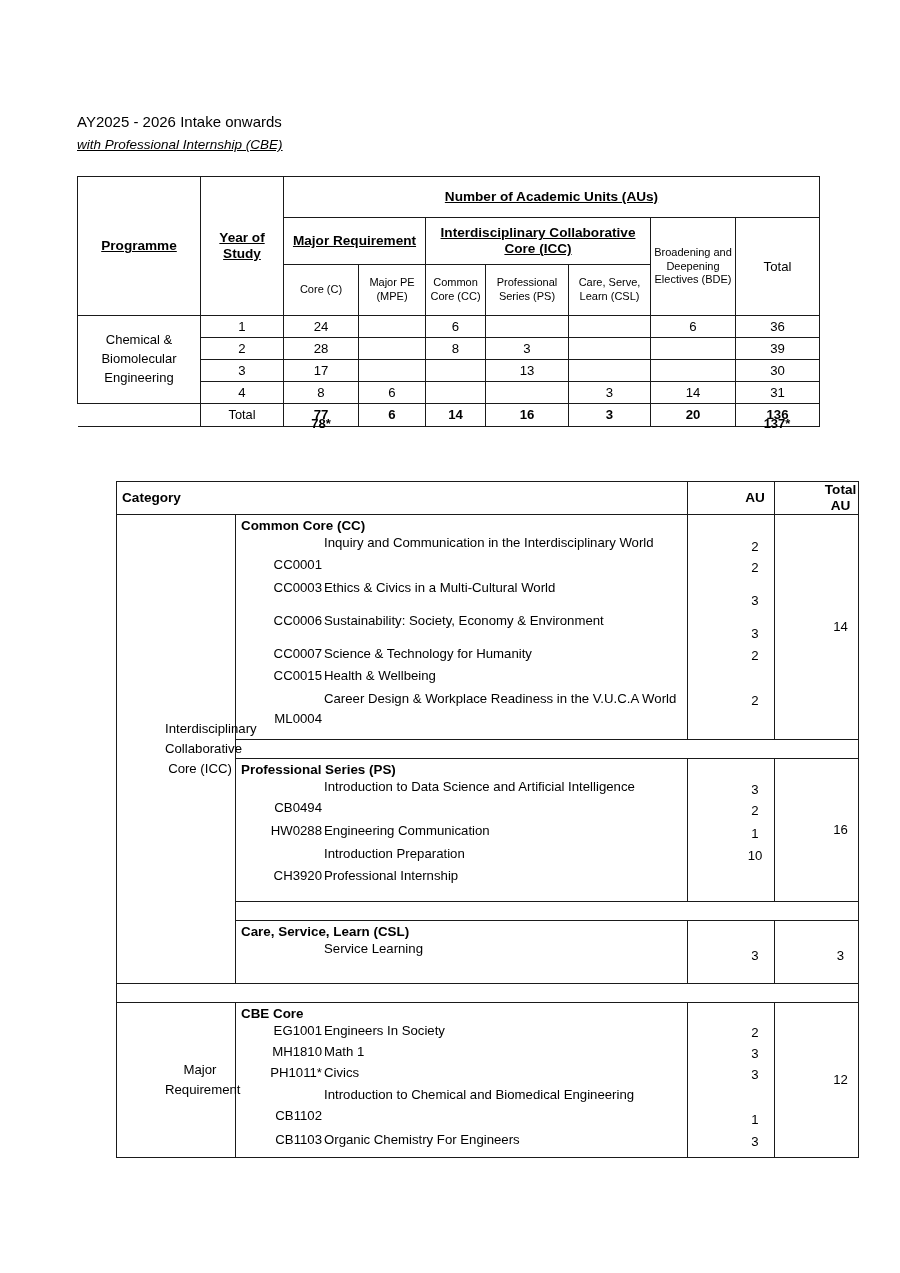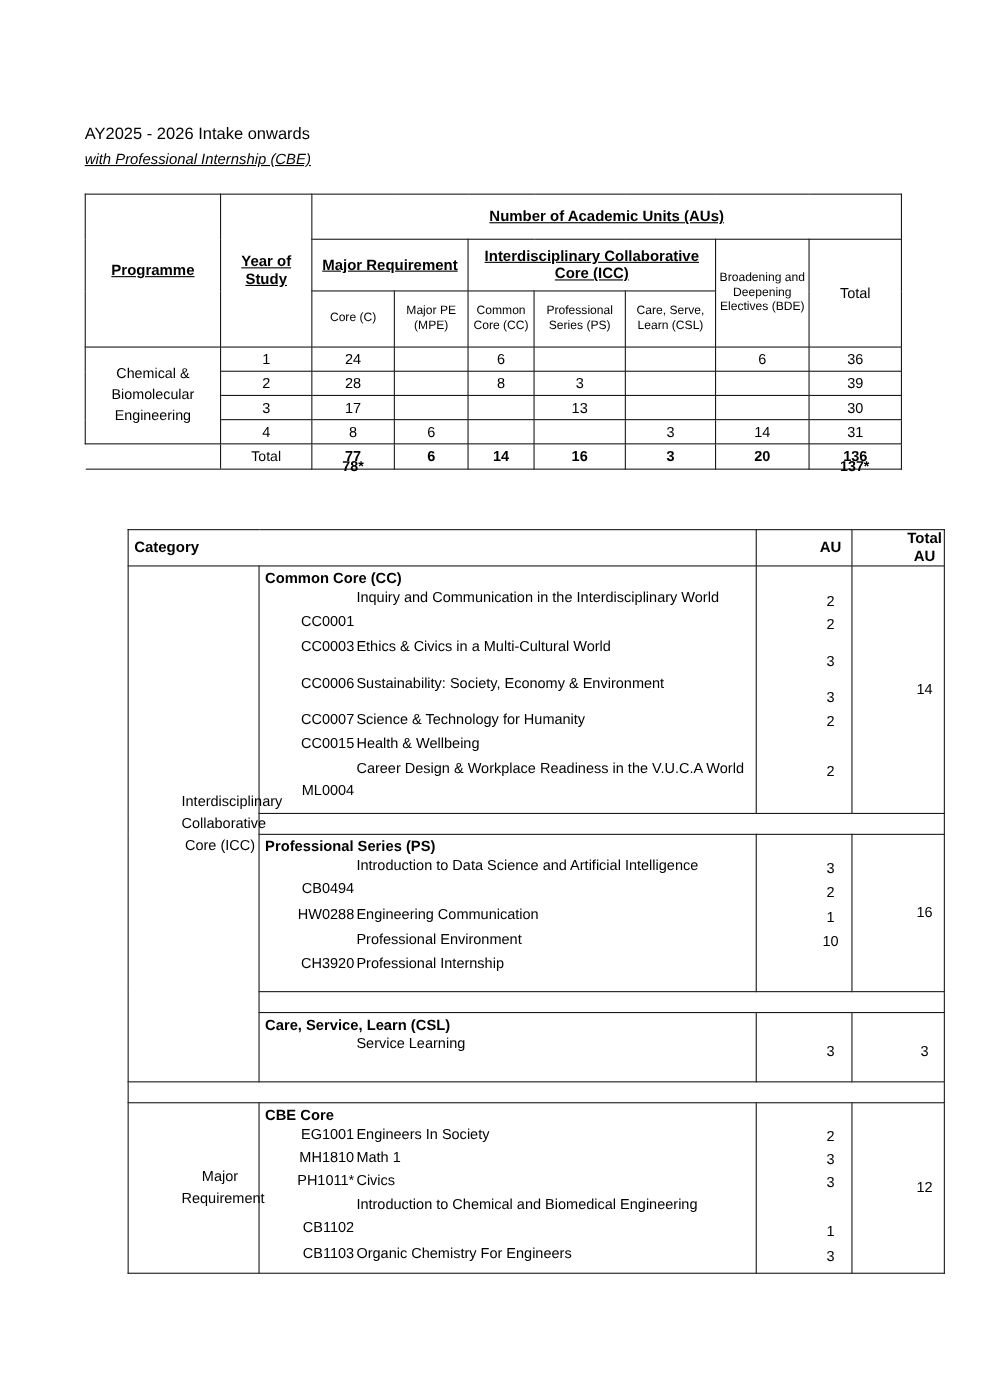--- a/index.html
+++ b/index.html
@@ -396,21 +396,21 @@
               <div class="crow" style="height:44px">
                 <span class="ccode" style="padding-top:21px">CB0494</span>
                 <span class="ctitle">Introduction to Data Science and Artificial Intelligence</span>
               </div>
               <div class="crow" style="height:23px">
                 <span class="ccode">HW0288</span>
                 <span class="ctitle">Engineering Communication</span>
               </div>
               <div class="crow" style="height:22px">
                 <span class="ccode"></span>
-                <span class="ctitle">Professional Environment</span>
+                <span class="ctitle">Introduction Preparation</span>
               </div>
               <div class="crow" style="height:33px">
                 <span class="ccode">CH3920</span>
                 <span class="ctitle">Professional Internship</span>
               </div>
             </div>
           </div>
         </td>
         <td class="au-cell">
           <div class="au-list">

